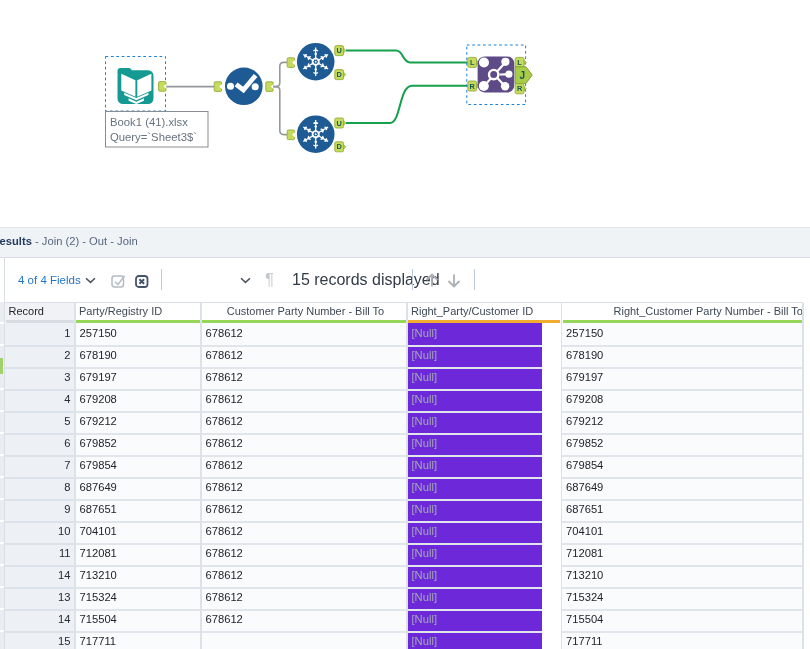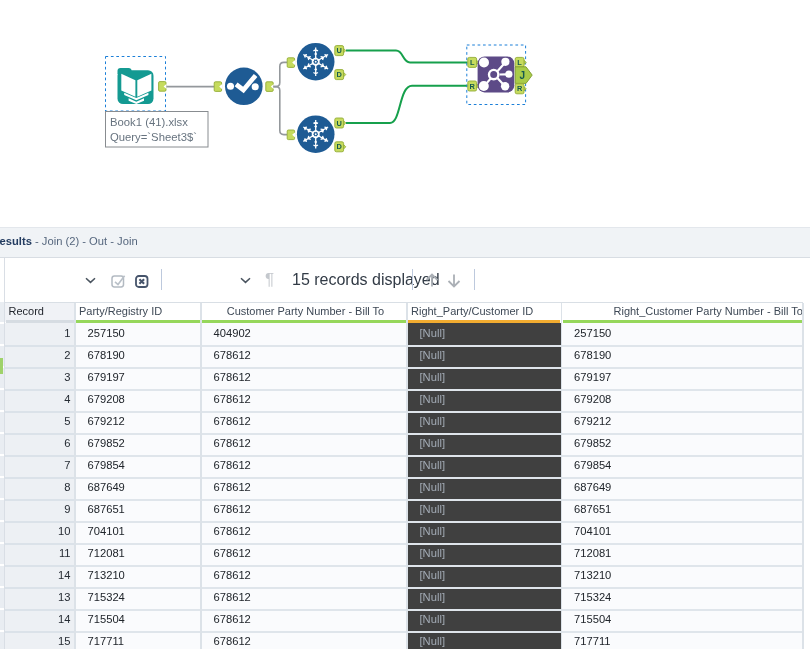--- a/index.html
+++ b/index.html
@@ -14,21 +14,21 @@
 .toolbar{position:absolute;left:0;top:258px;width:810px;height:44px;background:#fff}
 .tbtxt{position:absolute;top:0;height:44px;line-height:44px;font-size:16px;color:#323b46;white-space:pre}
 .sep{position:absolute;top:11px;height:21px;width:1px;background:#bdc9dd}
 .hdrtop{position:absolute;left:5px;top:302px;width:798px;height:1px;background:#d9dfe5}
 .hcell{position:absolute;top:303px;height:19px;line-height:16.5px;font-size:11px;color:#3e4956;
  background:#fff;padding-left:3.5px;white-space:nowrap;overflow:hidden}
 .uline{position:absolute;top:320.4px;height:2.3px}
 .vline{position:absolute;top:303px;height:346px;width:1.5px;background:#dce2e8}
 .colbg{position:absolute;top:322.6px;height:326.4px}
 .cell{height:22px;line-height:17.5px;font-size:11.2px;color:#20252b;border-bottom:2px solid #dfe5eb;
- padding-left:12px;white-space:nowrap;overflow:hidden}
+ padding-left:4px;white-space:nowrap;overflow:hidden}
 .rcell{height:22px;line-height:17.5px;font-size:11.2px;color:#252b33;border-bottom:2px solid #dbe2e9;
  padding-right:3.5px;text-align:right}
 .null{color:#a2aab4}
 </style></head><body>
 <svg width="810" height="228" viewBox="0 0 810 228" style="position:absolute;left:0;top:0">
     <rect x="105.5" y="56.5" width="60" height="54.5" fill="none" stroke="#1b7fd8" stroke-width="1" stroke-dasharray="2.7,2.7"></rect>
     <rect x="117.5" y="70.2" width="36" height="33.9" rx="5.5" fill="#149a92"></rect>
     <path d="M117.5,74 L117.5,71 Q117.5,68 120.5,68 L128.5,68 Q131.5,68 131.5,70.5 L131.5,74 Z" fill="#149a92"></path>
     <path d="M121.3,73.8 L135.4,80.2 L135.4,96.8 L121.3,90.6 Z" fill="#fff"></path>
     <path d="M137.3,80.2 L151.4,73.8 L151.4,90.6 L137.3,96.8 Z" fill="#fff"></path>
@@ -102,20 +102,21 @@
     <text x="522.3" y="78.8" font-size="10" font-weight="bold" fill="#155a50" text-anchor="middle">J</text>
     <path d="M524.0,86.6 l2.2,2.2 l-2.2,2.2 Z" fill="#c6db5e" stroke="#93ad36" stroke-width="0.8"></path>
     <rect x="515.2" y="83.8" width="8.8" height="10.0" rx="1.6" fill="#c6db5e" stroke="#93ad36" stroke-width="0.9"></rect>
     <text x="519.6" y="91.39999999999999" font-size="7.4" font-weight="bold" fill="#155a50" text-anchor="middle">R</text>
   </svg>
 <div class="titlebar"></div>
 <div class="abs" style="left:0;top:227px;width:810px;height:31px;overflow:hidden">
     <div class="titletext"><b>Results</b> - Join (2) - Out - Join</div>
   </div>
 <div class="toolbar">
+    <div class="tbtxt" style="left:18px;color:#2277cc;font-size:11.5px">4 of 4 Fields</div>
     <svg class="abs" width="11" height="7" style="left:85px;top:19px">
       <path d="M1,1.2 L5.5,5.4 L10,1.2" stroke="#4a545f" stroke-width="1.5" fill="none"></path>
     </svg>
     <svg class="abs" width="16" height="15" style="left:111px;top:16px">
       <rect x="1" y="2" width="11.5" height="11" rx="2.4" fill="none" stroke="#b3bac2" stroke-width="1.5"></rect>
       <path d="M4,7.8 L7,10.5 L13.6,1.8" stroke="#b9c0c8" stroke-width="1.6" fill="none"></path>
     </svg>
     <svg class="abs" width="14" height="13" style="left:134.5px;top:16.5px">
       <rect x="1" y="1" width="11.5" height="11" rx="2.8" fill="none" stroke="#46546b" stroke-width="1.8"></rect>
       <path d="M4.4,4.3 L9.1,8.7 M9.1,4.3 L4.4,8.7" stroke="#46546b" stroke-width="2.1" fill="none"></path>
@@ -200,37 +201,36 @@
     <div class="cell">687651</div>
     <div class="cell">704101</div>
     <div class="cell">712081</div>
     <div class="cell">713210</div>
     <div class="cell">715324</div>
     <div class="cell">715504</div>
     <div class="cell">717711</div>
   </div>
 <div class="colbg" style="left:201.5px;width:204.5px;background:#fafbfd">
     <div style="height:2.2px"></div>
-    <div class="cell">404902</div>
-    <div class="cell">678612</div>
-    <div class="cell">678612</div>
-    <div class="cell">678612</div>
-    <div class="cell">678612</div>
-    <div class="cell">678612</div>
-    <div class="cell">678612</div>
-    <div class="cell">678612</div>
-    <div class="cell">678612</div>
-    <div class="cell">678612</div>
-    <div class="cell">678612</div>
-    <div class="cell">678612</div>
-    <div class="cell">678612</div>
-    <div class="cell">678612</div>
-    <div class="cell">678612</div>
-  </div>
-<div class="colbg" style="left:407.5px;width:153.0px;background:#404040">
+    <div class="cell">678612</div>
+    <div class="cell">678612</div>
+    <div class="cell">678612</div>
+    <div class="cell">678612</div>
+    <div class="cell">678612</div>
+    <div class="cell">678612</div>
+    <div class="cell">678612</div>
+    <div class="cell">678612</div>
+    <div class="cell">678612</div>
+    <div class="cell">678612</div>
+    <div class="cell">678612</div>
+    <div class="cell">678612</div>
+    <div class="cell">678612</div>
+    <div class="cell">678612</div>
+  </div>
+<div class="colbg" style="left:407.5px;width:134px;background:#6d28d9">
     <div style="height:2.2px"></div>
     <div class="cell null">[Null]</div>
     <div class="cell null">[Null]</div>
     <div class="cell null">[Null]</div>
     <div class="cell null">[Null]</div>
     <div class="cell null">[Null]</div>
     <div class="cell null">[Null]</div>
     <div class="cell null">[Null]</div>
     <div class="cell null">[Null]</div>
     <div class="cell null">[Null]</div>

